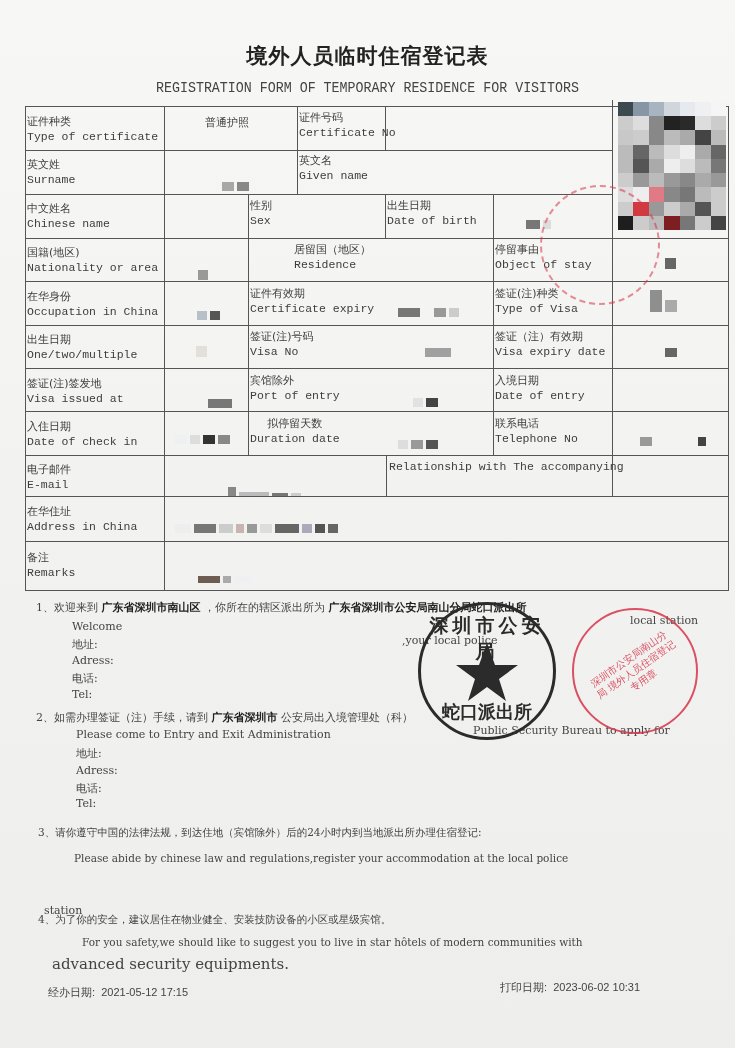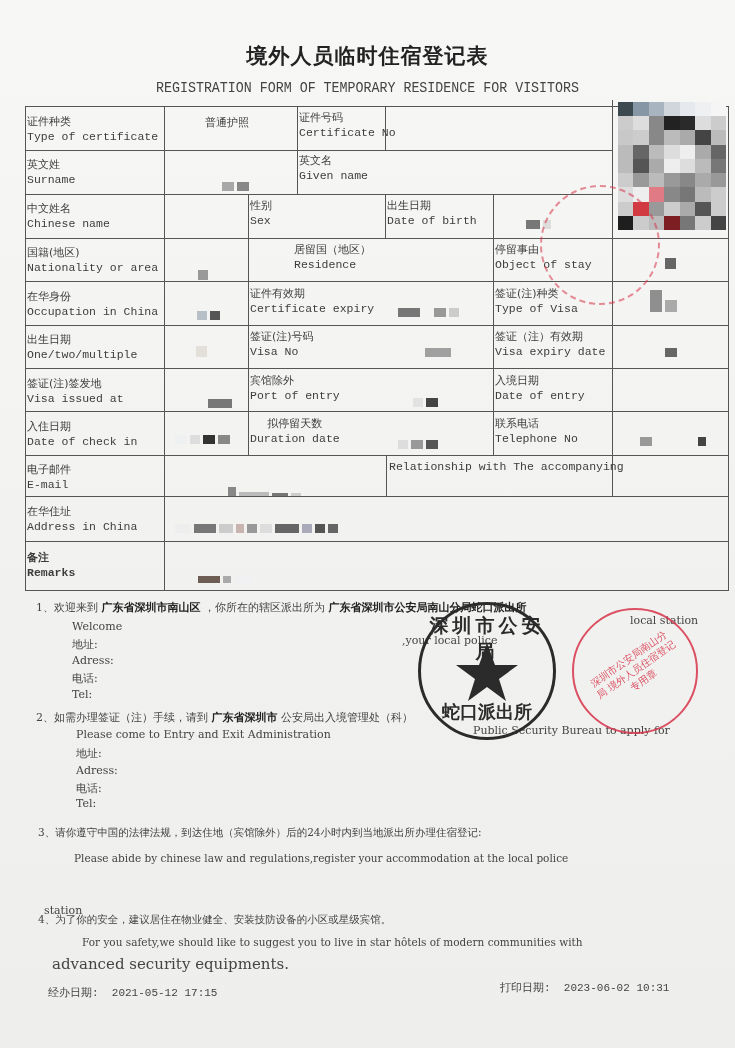--- a/index.html
+++ b/index.html
@@ -11,21 +11,21 @@
   .lbl{position:absolute;font-size:11px;line-height:15px;color:#3d3d3d;white-space:nowrap;}
   .lbl .zh{font-family:"DejaVu Sans",sans-serif;display:block;}
   .lbl .en{font-family:"Liberation Mono",monospace;display:block;font-size:11.5px;}
   .val{position:absolute;font-family:"DejaVu Sans",sans-serif;font-size:11px;color:#444;}
   .blur{position:absolute;}
   .blur span{display:inline-block;height:9px;margin-right:3px;}
   .photo{position:absolute;left:618px;top:102px;width:108px;height:128px;display:grid;grid-template-columns:repeat(7,1fr);grid-template-rows:repeat(9,1fr);}
   .notes{position:absolute;left:36px;font-size:11px;color:#444;}
   .b{font-weight:bold;color:#222;}
   .stamp{position:absolute;border-radius:50%;}
-  .foot{position:absolute;font-size:11px;font-family:Liberation Mono, monospace;color:#444;}
+  .foot{position:absolute;font-size:11px;font-family:Liberation Sans, sans-serif;color:#444;}
 </style>
 </head>
 <body>
 
 <div class="paper">
 
   <div class="title">境外人员临时住宿登记表</div>
   <div class="subtitle">REGISTRATION FORM OF TEMPORARY RESIDENCE FOR VISITORS</div>
 
   <div>
@@ -172,21 +172,21 @@
     <div class="lbl" style="left:389px;top:459px;">
         <span class="en">Relationship with The accompanying</span>
     </div>
 
     <div class="lbl" style="left:27px;top:504px;">
       <span class="zh">在华住址</span>
         <span class="en">Address in China</span>
     </div>
     <div class="blur" style="left:175px;top:518px;"><span style="width:16px;background:#eee"></span><span style="width:22px;background:#777"></span><span style="width:14px;background:#ccc"></span><span style="width:8px;background:#c8b5b0"></span><span style="width:10px;background:#999"></span><span style="width:12px;background:#ddd"></span><span style="width:24px;background:#666"></span><span style="width:10px;background:#aab"></span><span style="width:10px;background:#555"></span><span style="width:10px;background:#666"></span></div>
 
-    <div class="lbl" style="left:27px;top:550px;font-weight:bold;">
+    <div class="lbl" style="left:27px;top:550px;">
       <span class="zh">备注</span>
         <span class="en">Remarks</span>
     </div>
     <div class="blur" style="left:198px;top:568px;"><span style="width:22px;height:7px;background:#6e5d53"></span><span style="width:8px;height:7px;background:#aaa"></span><span style="width:18px;height:7px;background:#f0f0f3"></span></div>
 
     <div class="photo">
       <div style="background:#3c4a50"></div>
         <div style="background:#8796a4"></div>
         <div style="background:#a8b4c0"></div>
         <div style="background:#d0d6dc"></div>

